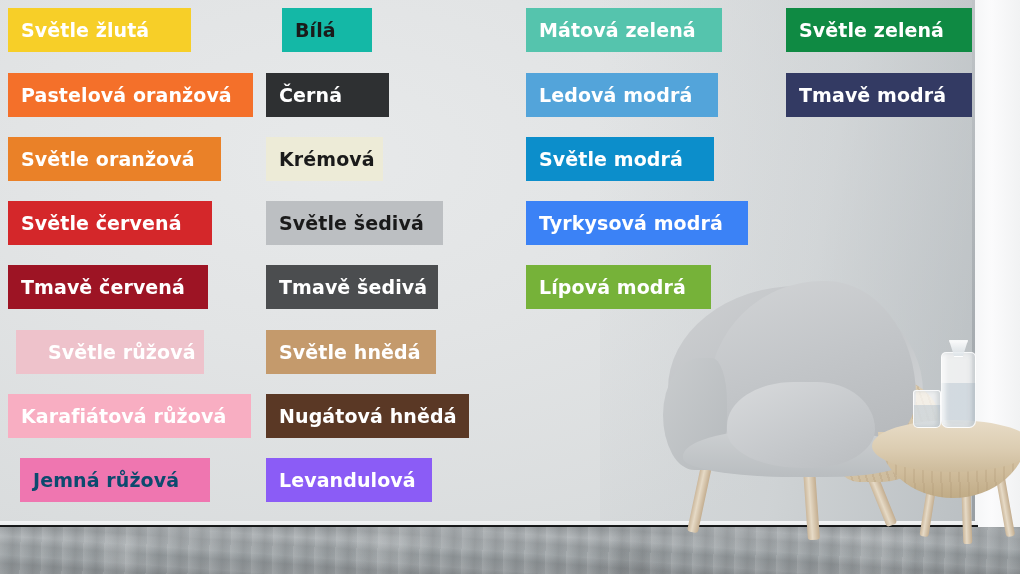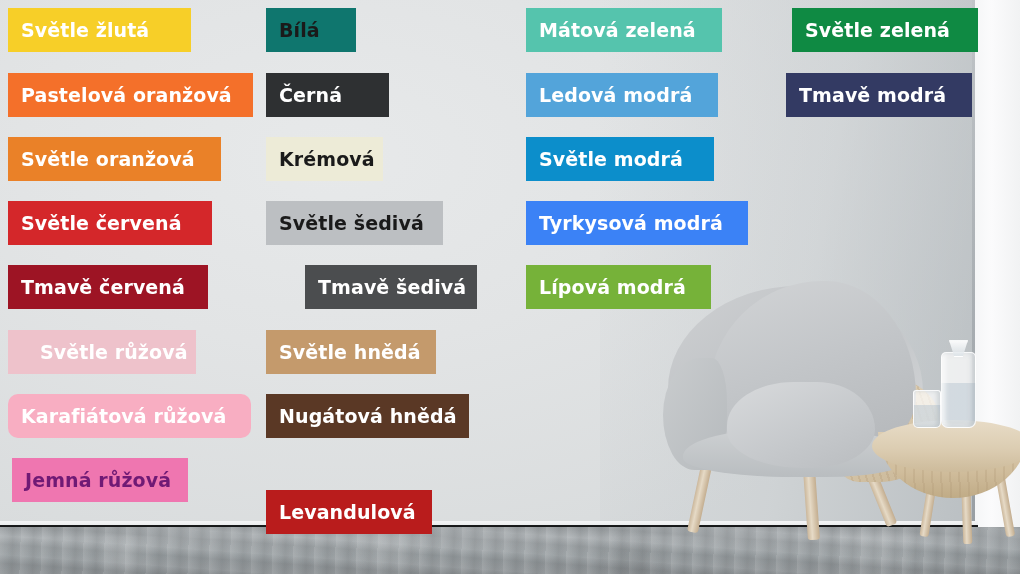--- a/index.html
+++ b/index.html
@@ -166,39 +166,39 @@
     <div class="carafe-neck"></div>
   </div>
 
   <div id="swatch-layer">
       <div class="col" style="left: 8px;">
         <div class="swatch" style="top: 8px; left: 0px; width: 183px; background: rgb(247, 207, 40); color: rgb(255, 255, 255);">Světle žlutá</div>
         <div class="swatch" style="top: 73px; left: 0px; width: 245px; background: rgb(244, 112, 42); color: rgb(255, 255, 255);">Pastelová oranžová</div>
         <div class="swatch" style="top: 137px; left: 0px; width: 213px; background: rgb(234, 129, 40); color: rgb(255, 255, 255);">Světle oranžová</div>
         <div class="swatch" style="top: 201px; left: 0px; width: 204px; background: rgb(212, 39, 42); color: rgb(255, 255, 255);">Světle červená</div>
         <div class="swatch" style="top: 265px; left: 0px; width: 200px; background: rgb(157, 20, 36); color: rgb(255, 255, 255);">Tmavě červená</div>
-        <div class="swatch" style="top: 330px; left: 0px; width: 188px; background: rgb(238, 194, 203); color: rgb(255, 255, 255); padding-left: 32px;">Světle růžová</div>
-        <div class="swatch" style="top: 394px; left: 0px; width: 243px; background: rgb(248, 174, 194); color: rgb(255, 255, 255); border-radius: 10px;">Karafiátová růžová</div>
-        <div class="swatch" style="top: 458px; left: 4px; width: 176px; background: rgb(239, 118, 176); color: #701a75;">Jemná růžová</div>
+        <div class="swatch" style="top: 330px; left: 8px; width: 188px; background: rgb(238, 194, 203); color: rgb(255, 255, 255); padding-left: 32px;">Světle růžová</div>
+        <div class="swatch" style="top: 394px; left: 0px; width: 243px; background: rgb(248, 174, 194); color: rgb(255, 255, 255);">Karafiátová růžová</div>
+        <div class="swatch" style="top: 458px; left: 12px; width: 190px; background: rgb(239, 118, 176); color: #0c4a6e;">Jemná růžová</div>
       </div>
       <div class="col" style="left: 266px;">
-        <div class="swatch" style="top: 8px; left: 0px; width: 90px; background: #0f766e; color: rgb(26, 26, 26);">Bílá</div>
+        <div class="swatch" style="top: 8px; left: 16px; width: 90px; background: #14b8a6; color: rgb(26, 26, 26);">Bílá</div>
         <div class="swatch" style="top: 73px; left: 0px; width: 123px; background: rgb(46, 48, 50); color: rgb(255, 255, 255);">Černá</div>
         <div class="swatch" style="top: 137px; left: 0px; width: 117px; background: rgb(237, 235, 215); color: rgb(26, 26, 26);">Krémová</div>
         <div class="swatch" style="top: 201px; left: 0px; width: 177px; background: rgb(188, 191, 194); color: rgb(26, 26, 26);">Světle šedivá</div>
-        <div class="swatch" style="top: 265px; left: 0px; width: 172px; background: rgb(75, 77, 79); color: rgb(255, 255, 255); margin-left: 39px;">Tmavě šedivá</div>
+        <div class="swatch" style="top: 265px; left: 0px; width: 172px; background: rgb(75, 77, 79); color: rgb(255, 255, 255);">Tmavě šedivá</div>
         <div class="swatch" style="top: 330px; left: 0px; width: 170px; background: rgb(196, 154, 108); color: rgb(255, 255, 255);">Světle hnědá</div>
         <div class="swatch" style="top: 394px; left: 0px; width: 203px; background: rgb(90, 56, 37); color: rgb(255, 255, 255);">Nugátová hnědá</div>
-        <div class="swatch" style="top: 458px; left: 0px; width: 166px; background: #b91c1c; color: rgb(255, 255, 255); margin-top: 32px;">Levandulová</div>
+        <div class="swatch" style="top: 458px; left: 0px; width: 166px; background: #8b5cf6; color: rgb(255, 255, 255);">Levandulová</div>
       </div>
       <div class="col" style="left: 526px;">
         <div class="swatch" style="top: 8px; left: 0px; width: 196px; background: rgb(85, 196, 173); color: rgb(255, 255, 255);">Mátová zelená</div>
         <div class="swatch" style="top: 73px; left: 0px; width: 192px; background: rgb(83, 164, 218); color: rgb(255, 255, 255);">Ledová modrá</div>
         <div class="swatch" style="top: 137px; left: 0px; width: 188px; background: rgb(12, 142, 203); color: rgb(255, 255, 255);">Světle modrá</div>
         <div class="swatch" style="top: 201px; left: 0px; width: 222px; background: #3b82f6; color: rgb(255, 255, 255);">Tyrkysová modrá</div>
         <div class="swatch" style="top: 265px; left: 0px; width: 185px; background: rgb(118, 178, 57); color: rgb(255, 255, 255);">Lípová modrá</div>
       </div>
       <div class="col" style="left: 786px;">
-        <div class="swatch" style="top: 8px; left: 0px; width: 186px; background: rgb(15, 138, 67); color: rgb(255, 255, 255); margin-left: 6px;">Světle zelená</div>
+        <div class="swatch" style="top: 8px; left: 0px; width: 186px; background: rgb(15, 138, 67); color: rgb(255, 255, 255);">Světle zelená</div>
         <div class="swatch" style="top: 73px; left: 0px; width: 186px; background: rgb(51, 58, 99); color: rgb(255, 255, 255);">Tmavě modrá</div>
       </div>
     </div>
 </div>
 
 </body></html>

